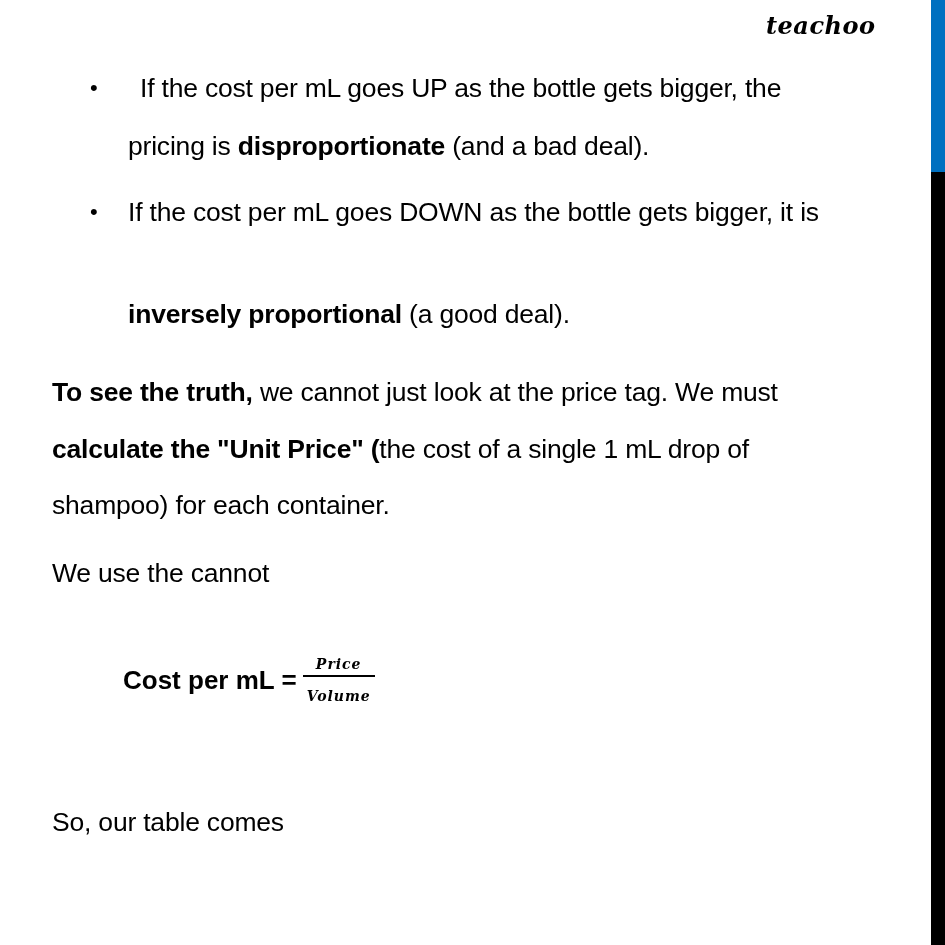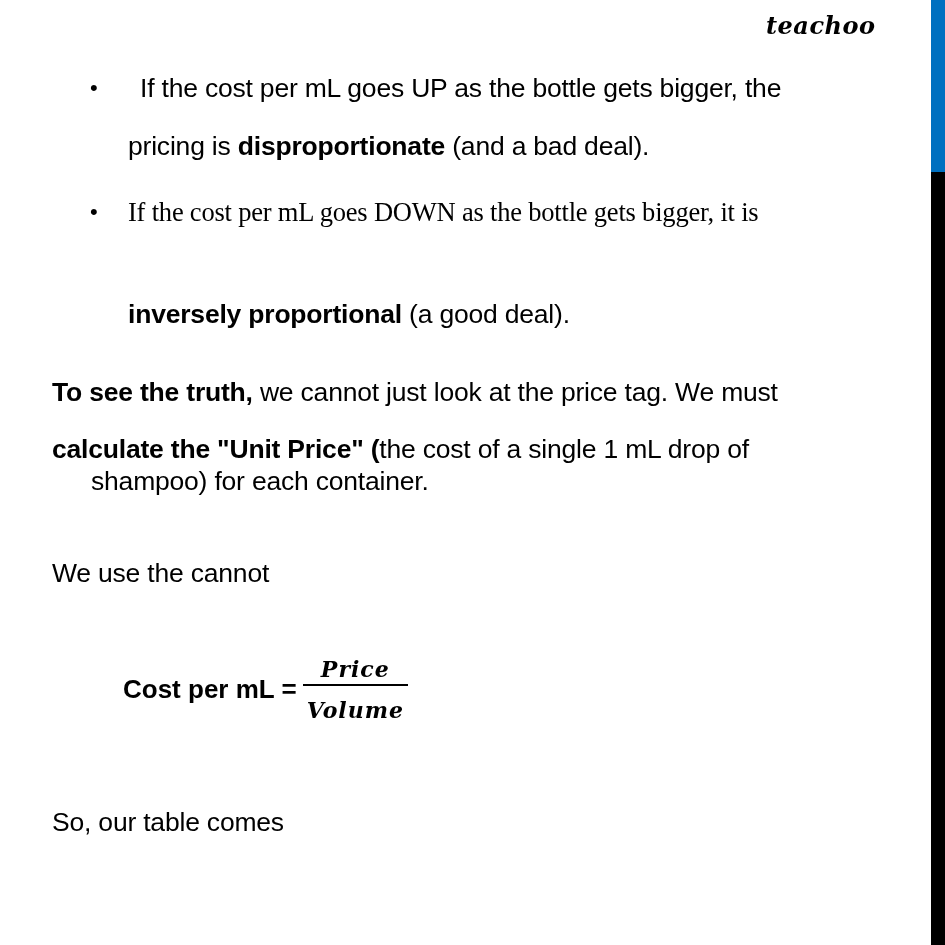--- a/index.html
+++ b/index.html
@@ -13,43 +13,43 @@
     .logo {
       position: absolute; left: 766px; top: 14px;
       font-family: "DejaVu Serif", serif; font-style: italic; font-weight: bold;
       font-size: 24px; letter-spacing: 0.5px; line-height: 1;
     }
     .line { position: absolute; font-size: 26.5px; line-height: 1; white-space: nowrap; letter-spacing: -0.2px; }
     .bullet { position: absolute; font-size: 22px; line-height: 1; }
     b { font-weight: bold; }
     .formula { position: absolute; left: 123px; top: 657px; display: flex; align-items: center; font-size: 26px; font-weight: bold; }
     .frac { display: inline-flex; flex-direction: column; align-items: center; margin-left: 8px; }
-    .frac span { font-family: "DejaVu Serif", serif; font-style: italic; font-weight: bold; font-size: 22px; letter-spacing: 1px; line-height: 1.1; padding: 0 2px; }
+    .frac span { font-family: "DejaVu Serif", serif; font-style: italic; font-weight: bold; font-size: 14px; letter-spacing: 1px; line-height: 1.1; padding: 0 2px; }
     .frac .num { border-bottom: 2px solid #000; padding-bottom: 3px; width: 100%; text-align: center; }
     .frac .den { padding-top: 12px; }
   </style>
 </head>
 <body>
 
 <div class="sidebar-blue"></div>
 <div class="sidebar-black"></div>
 
 <div class="logo">teachoo</div>
 
 <span class="bullet" style="left:90px; top:77px;">•</span>
 <div class="line" style="left:128px; top:75px;margin-left:12px;">If the cost per mL goes UP as the bottle gets bigger, the</div>
 <div class="line" style="left:128px; top:133px;"><span>pricing is </span><b>disproportionate</b><span> (and a bad deal).</span></div>
 
 <span class="bullet" style="left:90px; top:201px;">•</span>
-<div class="line" style="left:128px; top:199px;font-family:Liberation Serif, serif;">If the cost per mL goes DOWN as the bottle gets bigger, it is</div>
+<div class="line" style="left:128px; top:199px;">If the cost per mL goes DOWN as the bottle gets bigger, it is</div>
 <div class="line" style="left:128px; top:257px;margin-top:44px;"><b>inversely proportional</b><span> (a good deal).</span></div>
 
 <div class="line" style="left:52px; top:379px;"><b>To see the truth,</b><span> we cannot just look at the price tag. We must</span></div>
 <div class="line" style="left:52px; top:436px;"><b>calculate the "Unit Price" (</b><span>the cost of a single 1 mL drop of</span></div>
-<div class="line" style="left:52px; top:468px;margin-left:39px;">shampoo) for each container.</div>
+<div class="line" style="left:52px; top:492px;">shampoo) for each container.</div>
 
 <div class="line" style="left:52px; top:560px;">We use the cannot</div>
 
 <div class="formula">
   <span>Cost per mL =</span>
   <span class="frac">
     <span class="num">Price</span>
     <span class="den">Volume</span>
   </span>
 </div>

